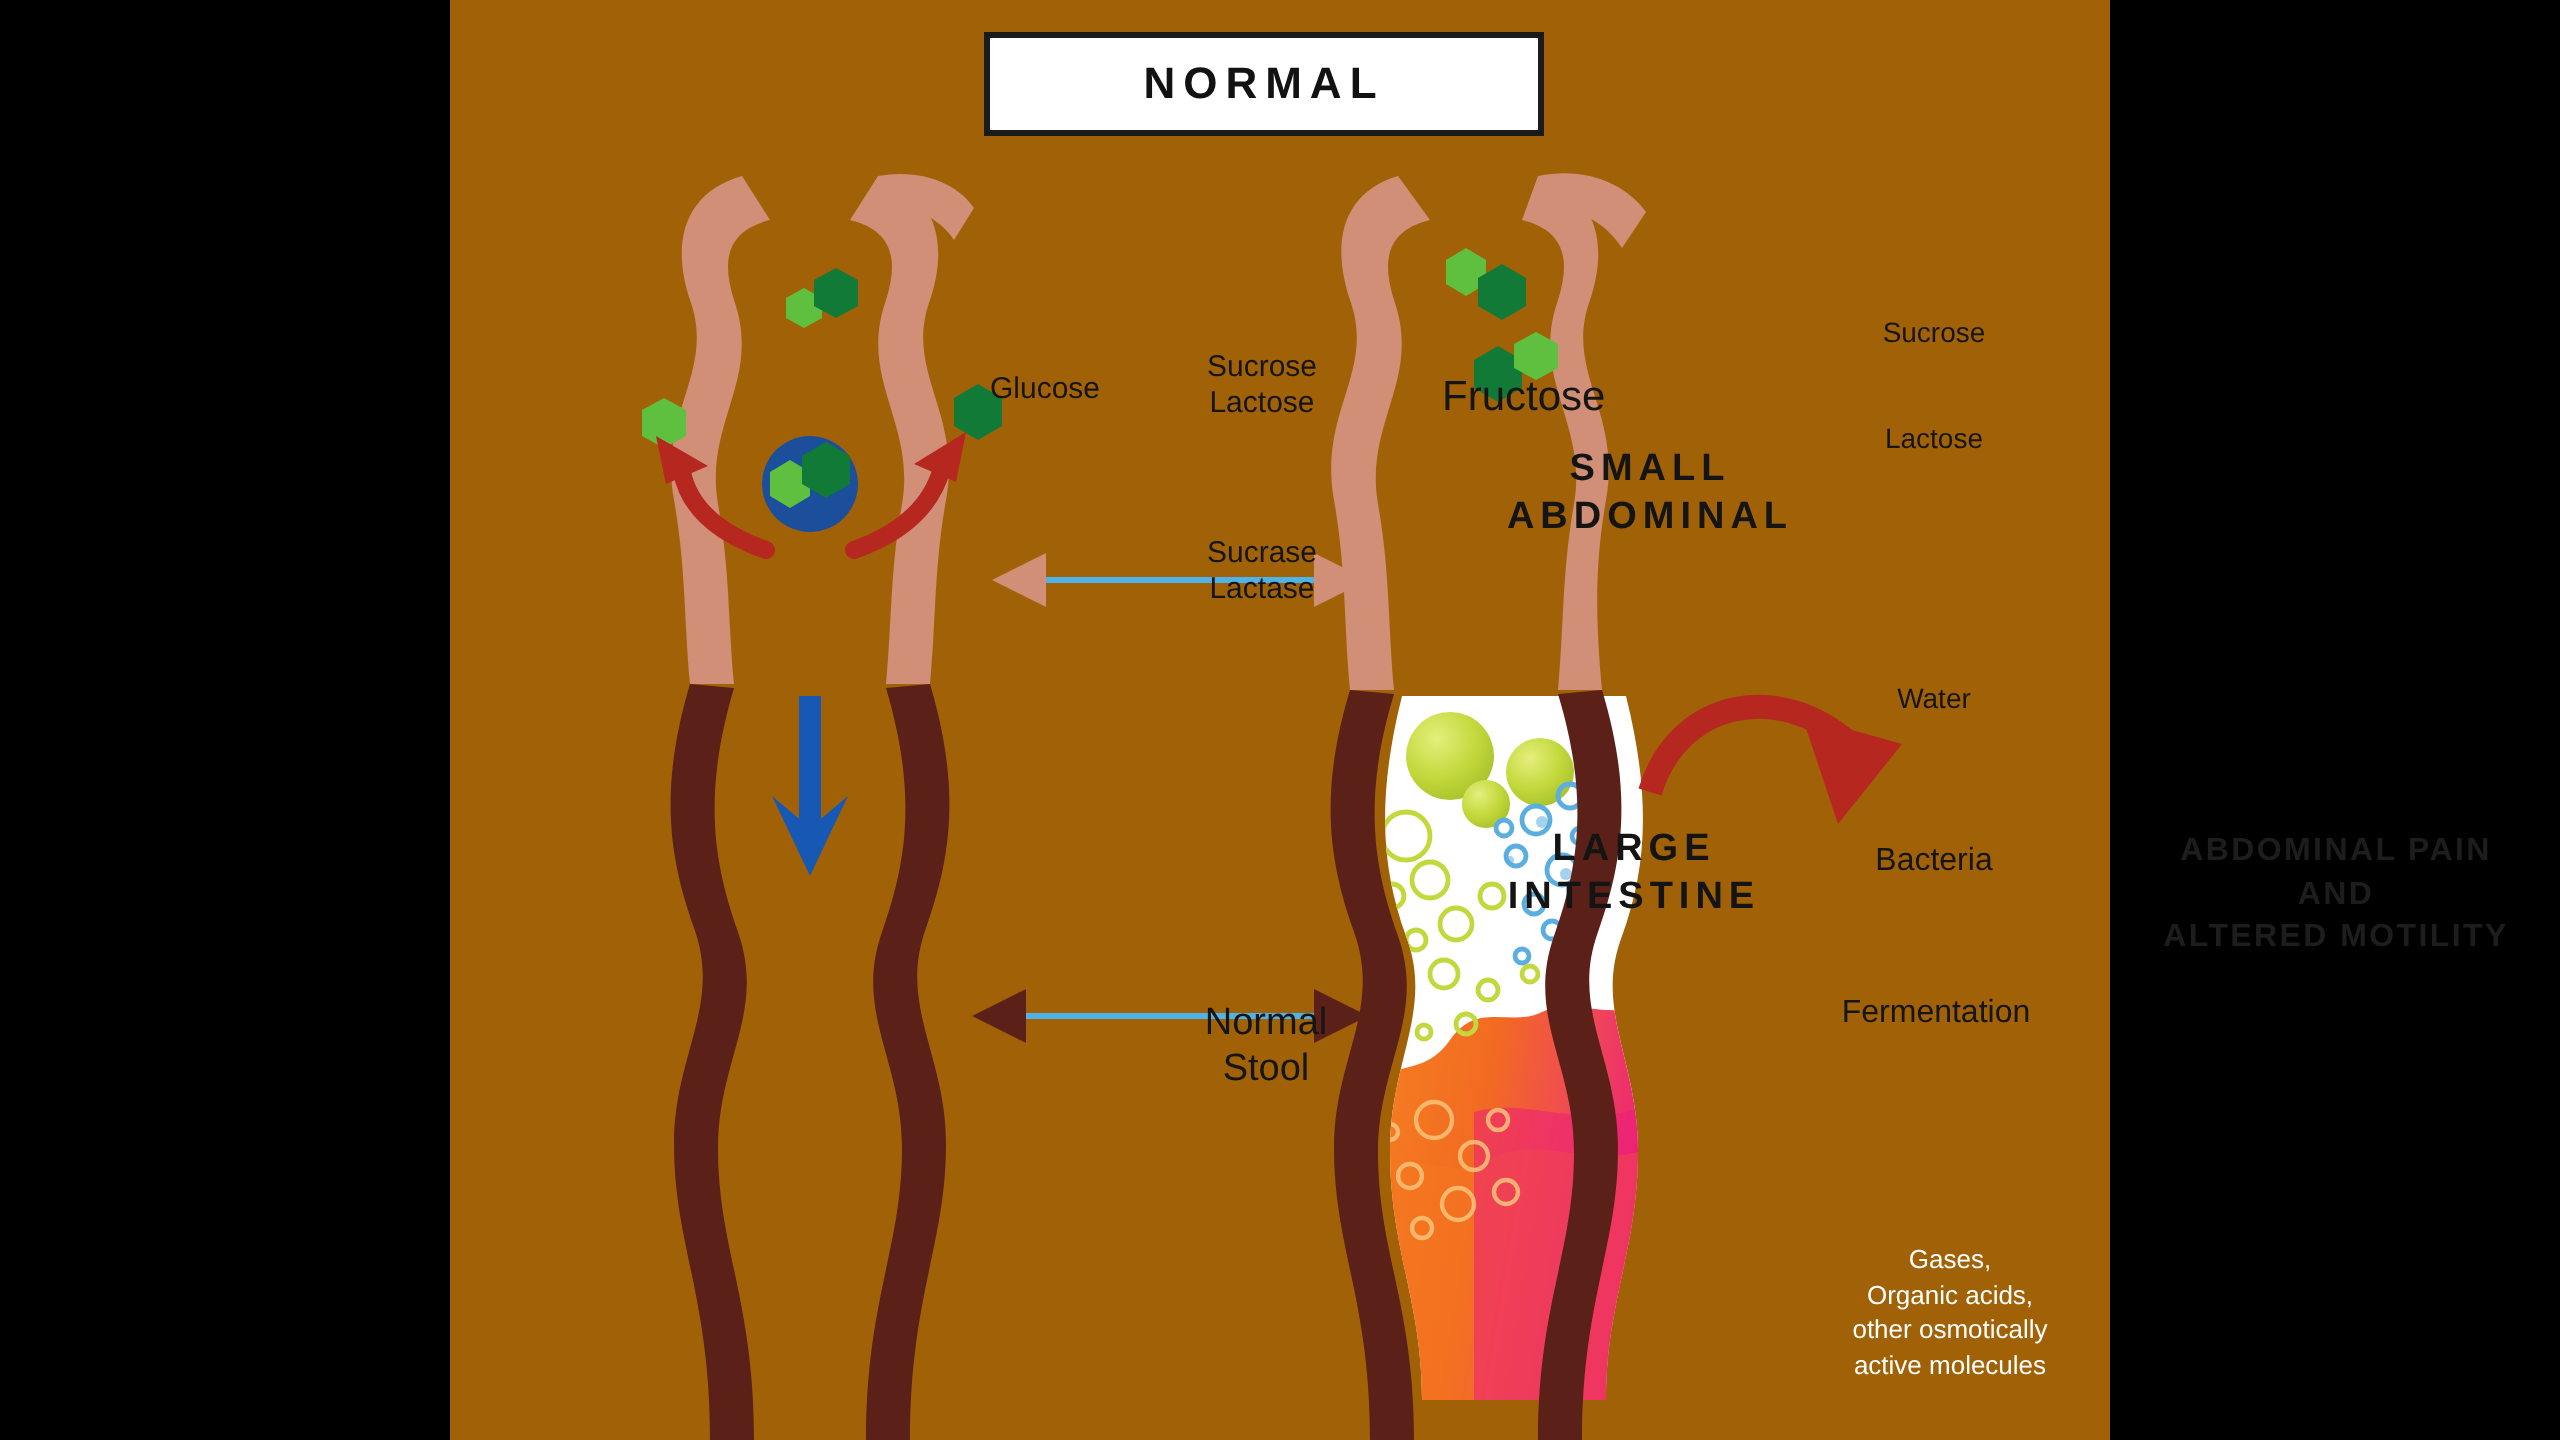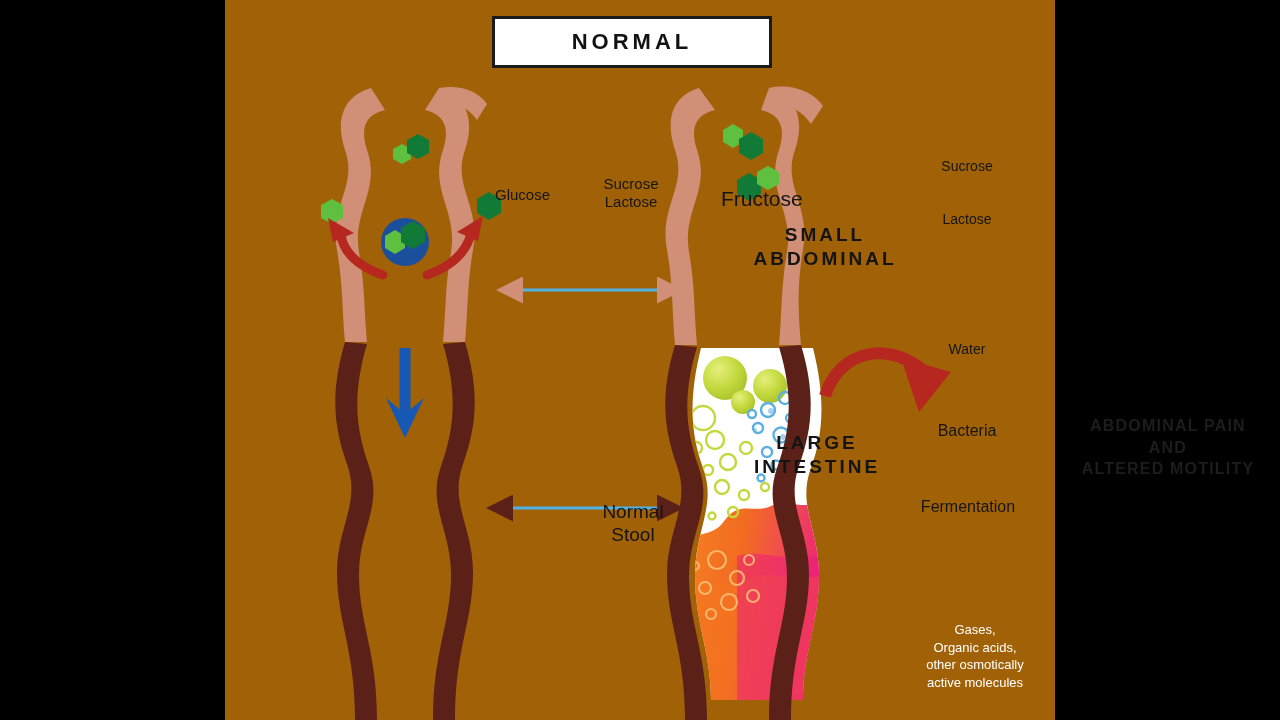--- a/index.html
+++ b/index.html
@@ -61,21 +61,21 @@
     color:#ffffff; line-height:1.35;
   }
 
   .mid-label {
     position:absolute;
     font-weight:bold; color:#141414;
     text-align:center; letter-spacing:3px; line-height:1.25;
     white-space:pre-line;
   }
   #mid-small { left:510px; top:223px; width:180px; font-size:19px; }
-  #mid-large { left:497px; top:431px; width:190px; font-size:19px; }
+  #mid-large { left:497px; top:413px; width:190px; font-size:19px; }
 
   #pain-label {
     position:absolute; left:828px; top:415px; width:230px;
     font-weight:bold; color:#1d1d1d; font-size:16px;
     letter-spacing:1.2px; line-height:1.35; text-align:center;
     white-space:pre-line;
   }
 
   svg { position:absolute; left:0; top:0; overflow:visible; }
 </style>
@@ -330,20 +330,22 @@
     </svg>
 
     <div class="title-box" id="title-normal">
       <div class="title-text">NORMAL</div>
     </div>
 
     <div class="lbl lbl-glucose">Glucose</div>
     <div class="lbl lbl-fructose">Fructose</div>
     <div class="lbl lbl-sucrose-lactose">Sucrose
 Lactose</div>
+    <div class="lbl lbl-sucrase-lactase">Sucrase
+Lactase</div>
     <div class="lbl lbl-normal-stool">Normal
 Stool</div>
 
     <div class="lbl lbl-r-sucrose">Sucrose</div>
     <div class="lbl lbl-r-lactose">Lactose</div>
     <div class="lbl lbl-r-water">Water</div>
     <div class="lbl lbl-r-bacteria">Bacteria</div>
     <div class="lbl lbl-r-ferment">Fermentation</div>
     <div class="lbl lbl-r-gases">Gases,
 Organic acids,

